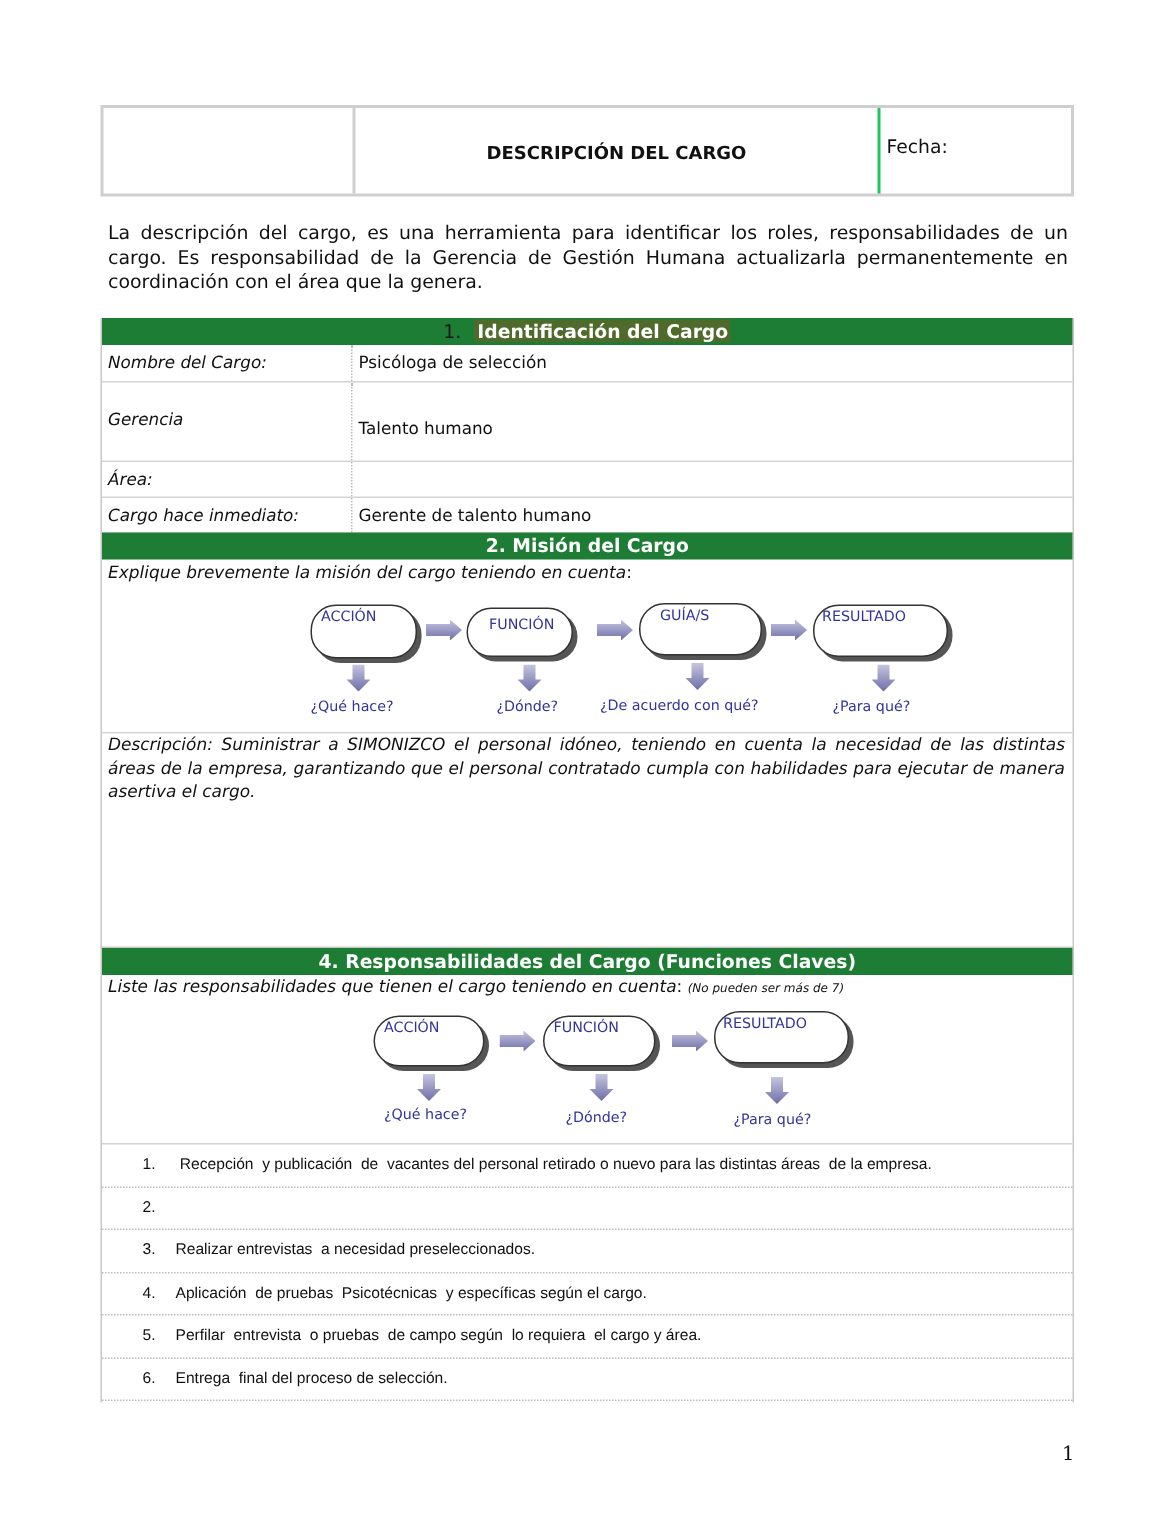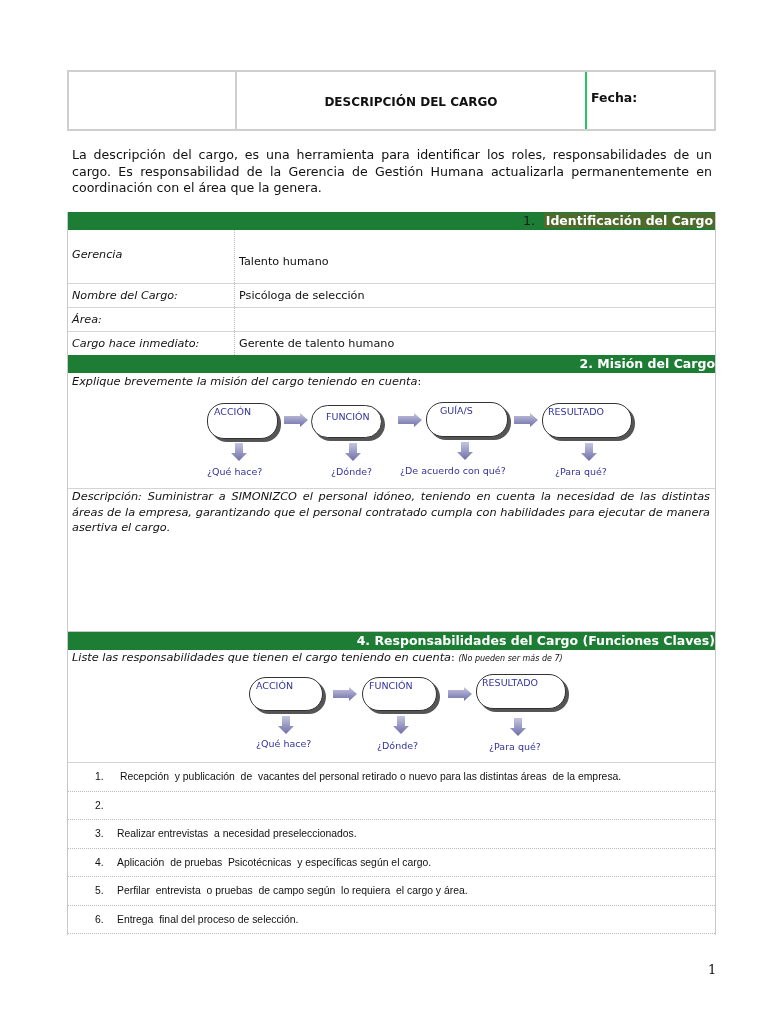--- a/index.html
+++ b/index.html
@@ -4,25 +4,25 @@
 <style>
   html, body { margin:0; padding:0; background:#ffffff; }
   body { width:768px; height:1024px; position:relative; overflow:hidden;
          font-family:"DejaVu Sans", sans-serif; color:#111; }
   .abs { position:absolute; }
 
   
   .hdr { left:67px; top:70px; width:649px; height:61px; display:flex; border:2px solid #cfcfcf; box-sizing:border-box; }
   .hdr .c1 { width:166px; border-right:2px solid #cfcfcf; }
   .hdr .c2 { flex:1; display:flex; align-items:center; justify-content:center; font-weight:bold; font-size:12px; border-right:2px solid #22c55e; padding-top:2px; }
-  .hdr .c3 { width:127px; font-weight:bold; font-size:12.5px; padding:18px 0 0 4px; box-sizing:border-box; }
+  .hdr .c3 { width:127px; font-weight:normal; font-size:12.5px; padding:18px 0 0 4px; box-sizing:border-box; }
 
   .intro { left:72px; top:147px; width:640px; font-size:12.6px; line-height:16.5px; text-align:justify; }
 
-  .bar { background:#1e7d34; color:#fff; font-weight:bold; font-size:12.5px; text-align:right; height:18px; line-height:18px; }
+  .bar { background:#1e7d34; color:#fff; font-weight:bold; font-size:12.5px; text-align:center; height:18px; line-height:18px; }
   .bar .num { color:#1a1a1a; font-weight:normal; }
   .bar .hl { background:#4e6b2b; padding:0 2px; }
 
   .frame { left:67px; width:649px; border-left:1px solid #c8c8c8; border-right:1px solid #c8c8c8; box-sizing:border-box; }
 
   table.ident { border-collapse:collapse; width:100%; font-size:11.2px; }
   table.ident td { border-bottom:1px solid #d4d4d4; padding:0 4px; vertical-align:middle; }
   table.ident td.lab { width:158px; font-style:italic; border-right:1px dotted #bbb; }
 
   .italic { font-style:italic; }
@@ -52,27 +52,27 @@
 
 <div class="abs intro">La descripción del cargo, es una herramienta para identificar los roles, responsabilidades de un cargo. Es responsabilidad de la Gerencia de Gestión Humana actualizarla permanentemente en coordinación con el área que la genera.</div>
 
 <div class="abs frame" style="top:212px;">
   <div class="bar">
     <span class="num">1.</span>&nbsp;
     <span class="hl">Identificación del Cargo</span>
   </div>
   <table class="ident">
     <tbody>
-        <tr style="height:53px;">
+        <tr style="height:24px;">
+      <td class="lab">Nombre del Cargo:</td>
+      <td>Psicóloga de selección</td>
+    </tr>
+    <tr style="height:53px;">
       <td class="lab" style="vertical-align:top;padding-top:18px;">Gerencia</td>
       <td style="padding-top:10px;">Talento humano</td>
-    </tr>
-    <tr style="height:24px;">
-      <td class="lab">Nombre del Cargo:</td>
-      <td>Psicóloga de selección</td>
     </tr>
     <tr style="height:24px;">
       <td class="lab">Área:</td>
       <td></td>
     </tr>
     <tr style="height:24px;">
       <td class="lab">Cargo hace inmediato:</td>
       <td>Gerente de talento humano</td>
     </tr>
   </tbody>

